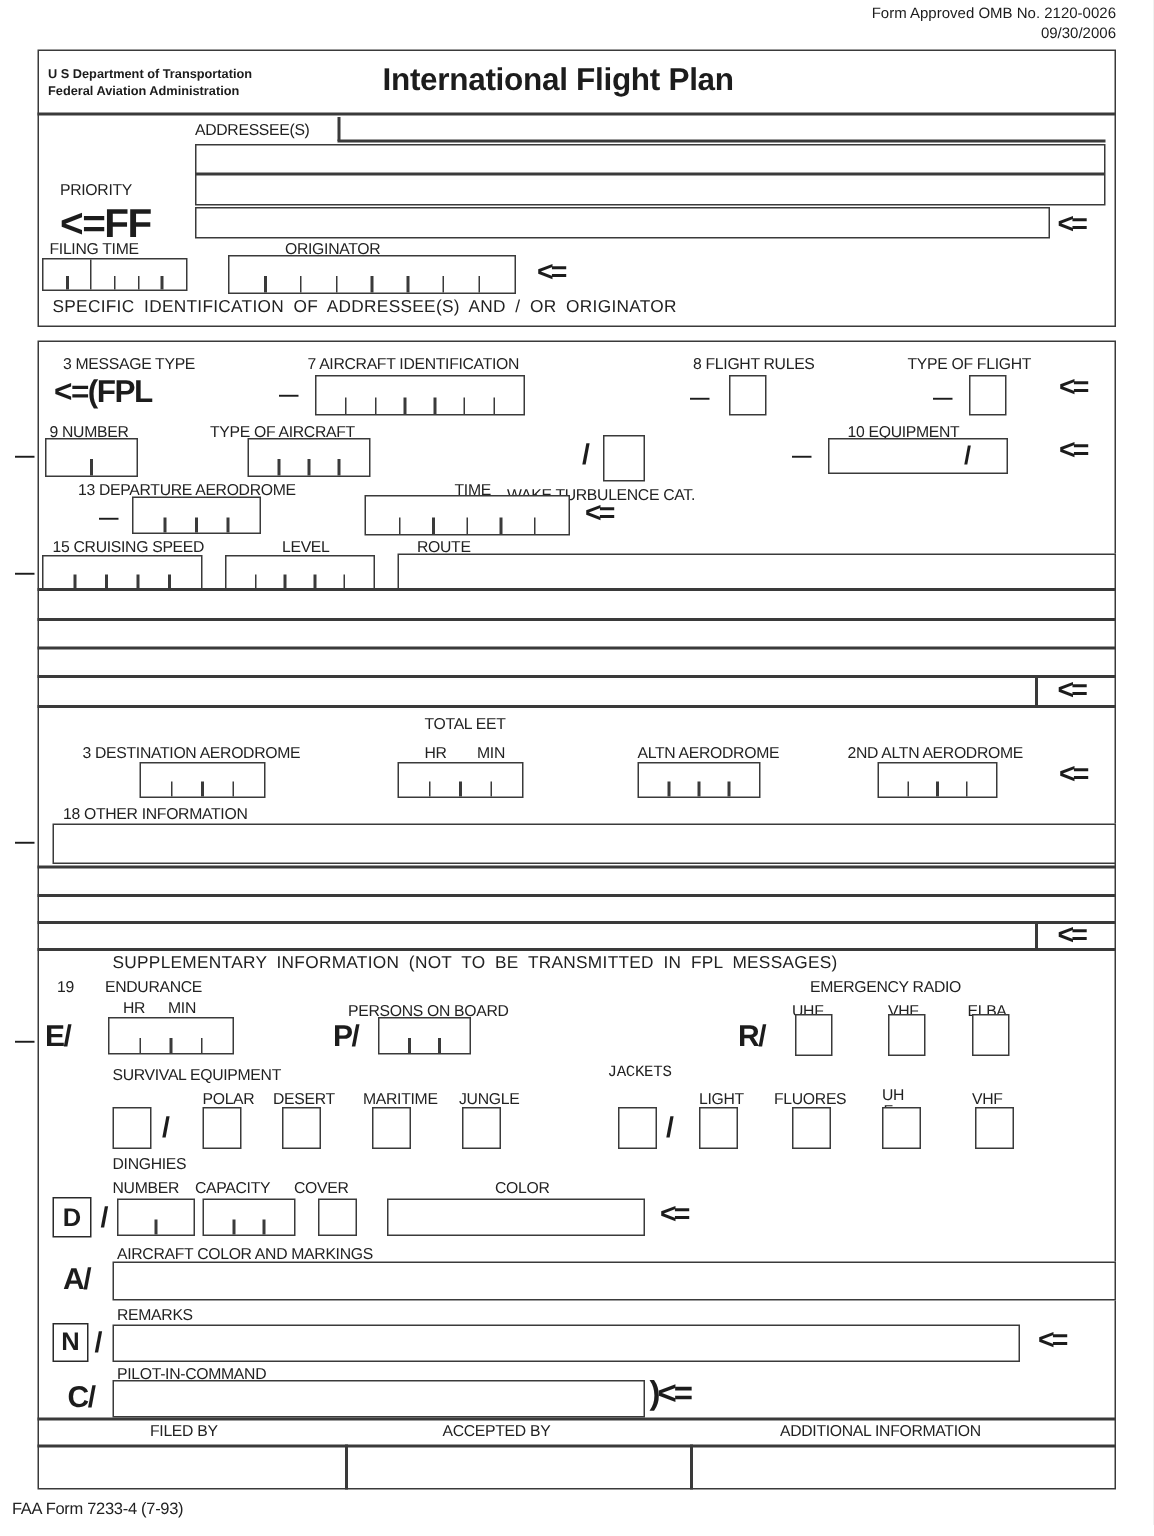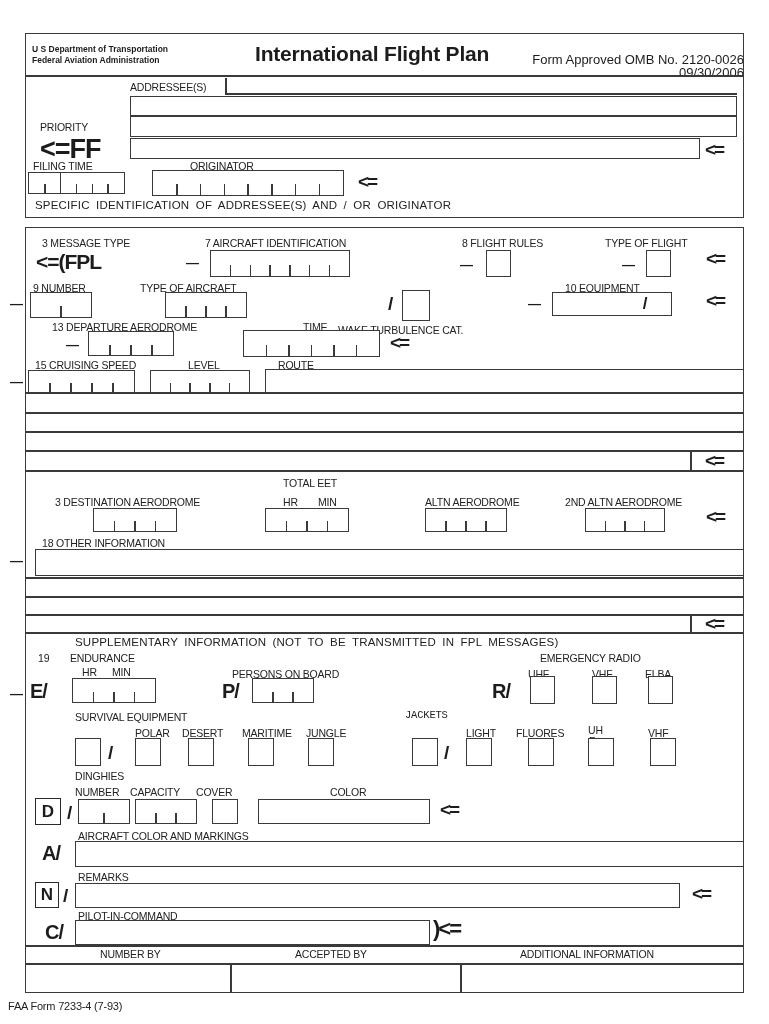--- a/index.html
+++ b/index.html
@@ -4,21 +4,21 @@
 <style>
   html,body { margin:0; padding:0; background:#e8e8e8; }
   .page {
     position:relative; width:769px; height:1024px; background:#ffffff;
     font-family:"Liberation Sans", sans-serif; color:#1c1c1c; overflow:hidden;
     margin:0 auto;
   }
   .abs { position:absolute; }
   .lbl { font-size:10.5px; letter-spacing:-0.2px; white-space:nowrap; color:#222; }
   .lbl-lg { font-size:11.5px; letter-spacing:0.2px; word-spacing:3px; white-space:nowrap; color:#222; }
-  .omb { font-size:13px; text-align:right; white-space:nowrap;margin-top:48px; }
+  .omb { font-size:10px; text-align:right; white-space:nowrap; }
   .agency { font-size:8.5px; font-weight:bold; white-space:nowrap; }
   .title { font-size:21px; font-weight:bold; letter-spacing:-0.2px; white-space:nowrap; }
   .big { font-weight:bold; white-space:nowrap; letter-spacing:-1px; }
   .arrow { font-weight:bold; font-size:19px; letter-spacing:-2px; white-space:nowrap; }
   .dash { font-weight:bold; font-size:13px; line-height:6px; white-space:nowrap; }
   .slash { font-weight:bold; font-size:19px; white-space:nowrap; }
   .boxed { border:1.5px solid #3a3a3a; background:#fff; box-sizing:border-box; }
   .bold-border { border-width:2.5px; border-color:#2a2a2a; }
   .hl { background:#3a3a3a; height:1.5px; }
   .vl { background:#3a3a3a; width:1.5px; }
@@ -326,21 +326,21 @@
   <div class="abs slash" style="left:63px;top:885px;">/</div>
   <div class="abs boxed" style="left:75px;top:883px;width:605px;height:25px;"></div>
   <div class="abs arrow" style="left:692px;top:883px;">&lt;=</div>
 
   <div class="abs lbl" style="left:78px;top:910px;">PILOT-IN-COMMAND</div>
   <div class="abs big" style="left:45px;top:921px;font-size:20px;">C/</div>
   <div class="abs boxed" style="left:75px;top:920px;width:355px;height:25px;"></div>
   <div class="abs big" style="left:433px;top:916px;font-size:22px;letter-spacing:-2px;">)&lt;=</div>
 
   <div class="abs hl" style="left:25px;top:945px;width:719px;"></div>
-  <div class="abs lbl" style="left:100px;top:948px;">NUMBER BY</div>
+  <div class="abs lbl" style="left:100px;top:948px;">FILED BY</div>
   <div class="abs lbl" style="left:295px;top:948px;">ACCEPTED BY</div>
   <div class="abs lbl" style="left:520px;top:948px;">ADDITIONAL INFORMATION</div>
   <div class="abs hl" style="left:25px;top:963px;width:719px;"></div>
   <div class="abs vl" style="left:230px;top:963px;height:30px;"></div>
   <div class="abs vl" style="left:460px;top:963px;height:30px;"></div>
   <div class="abs" style="left:25px;top:963px;width:205px;height:30px;"></div>
   <div class="abs" style="left:230px;top:963px;width:230px;height:30px;"></div>
   <div class="abs" style="left:460px;top:963px;width:284px;height:30px;"></div>
 
   <div class="abs lbl" style="left:8px;top:1000px;font-size:11px;">FAA Form 7233-4 (7-93)</div>

